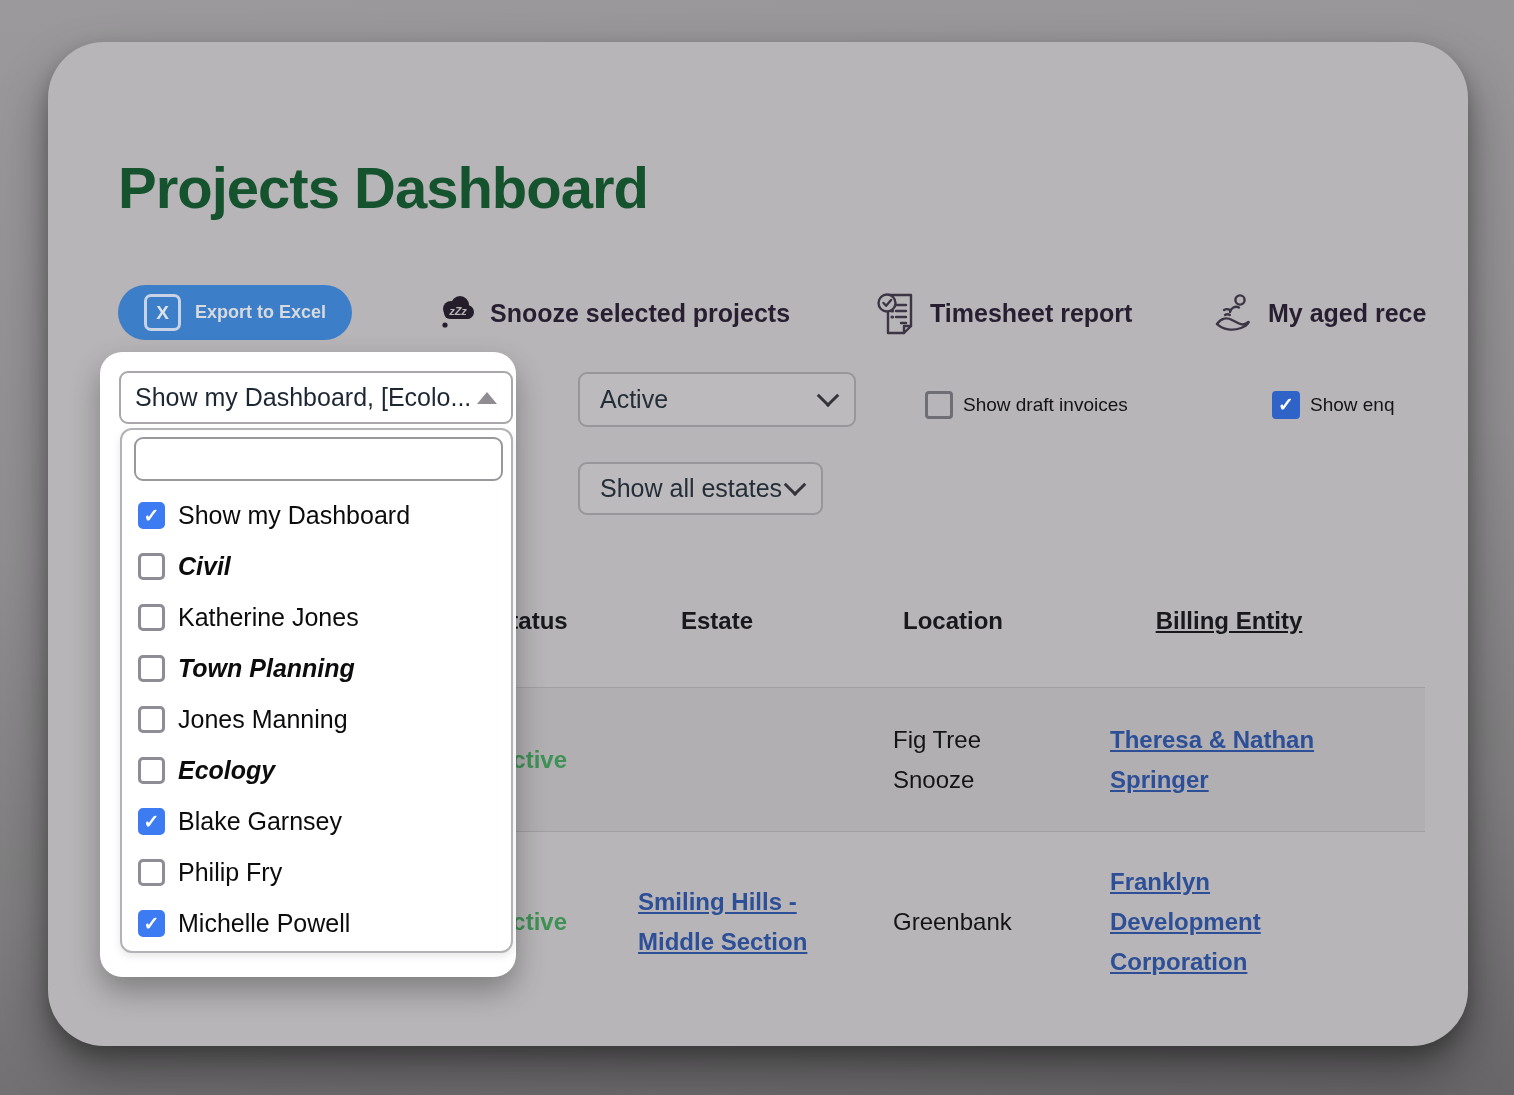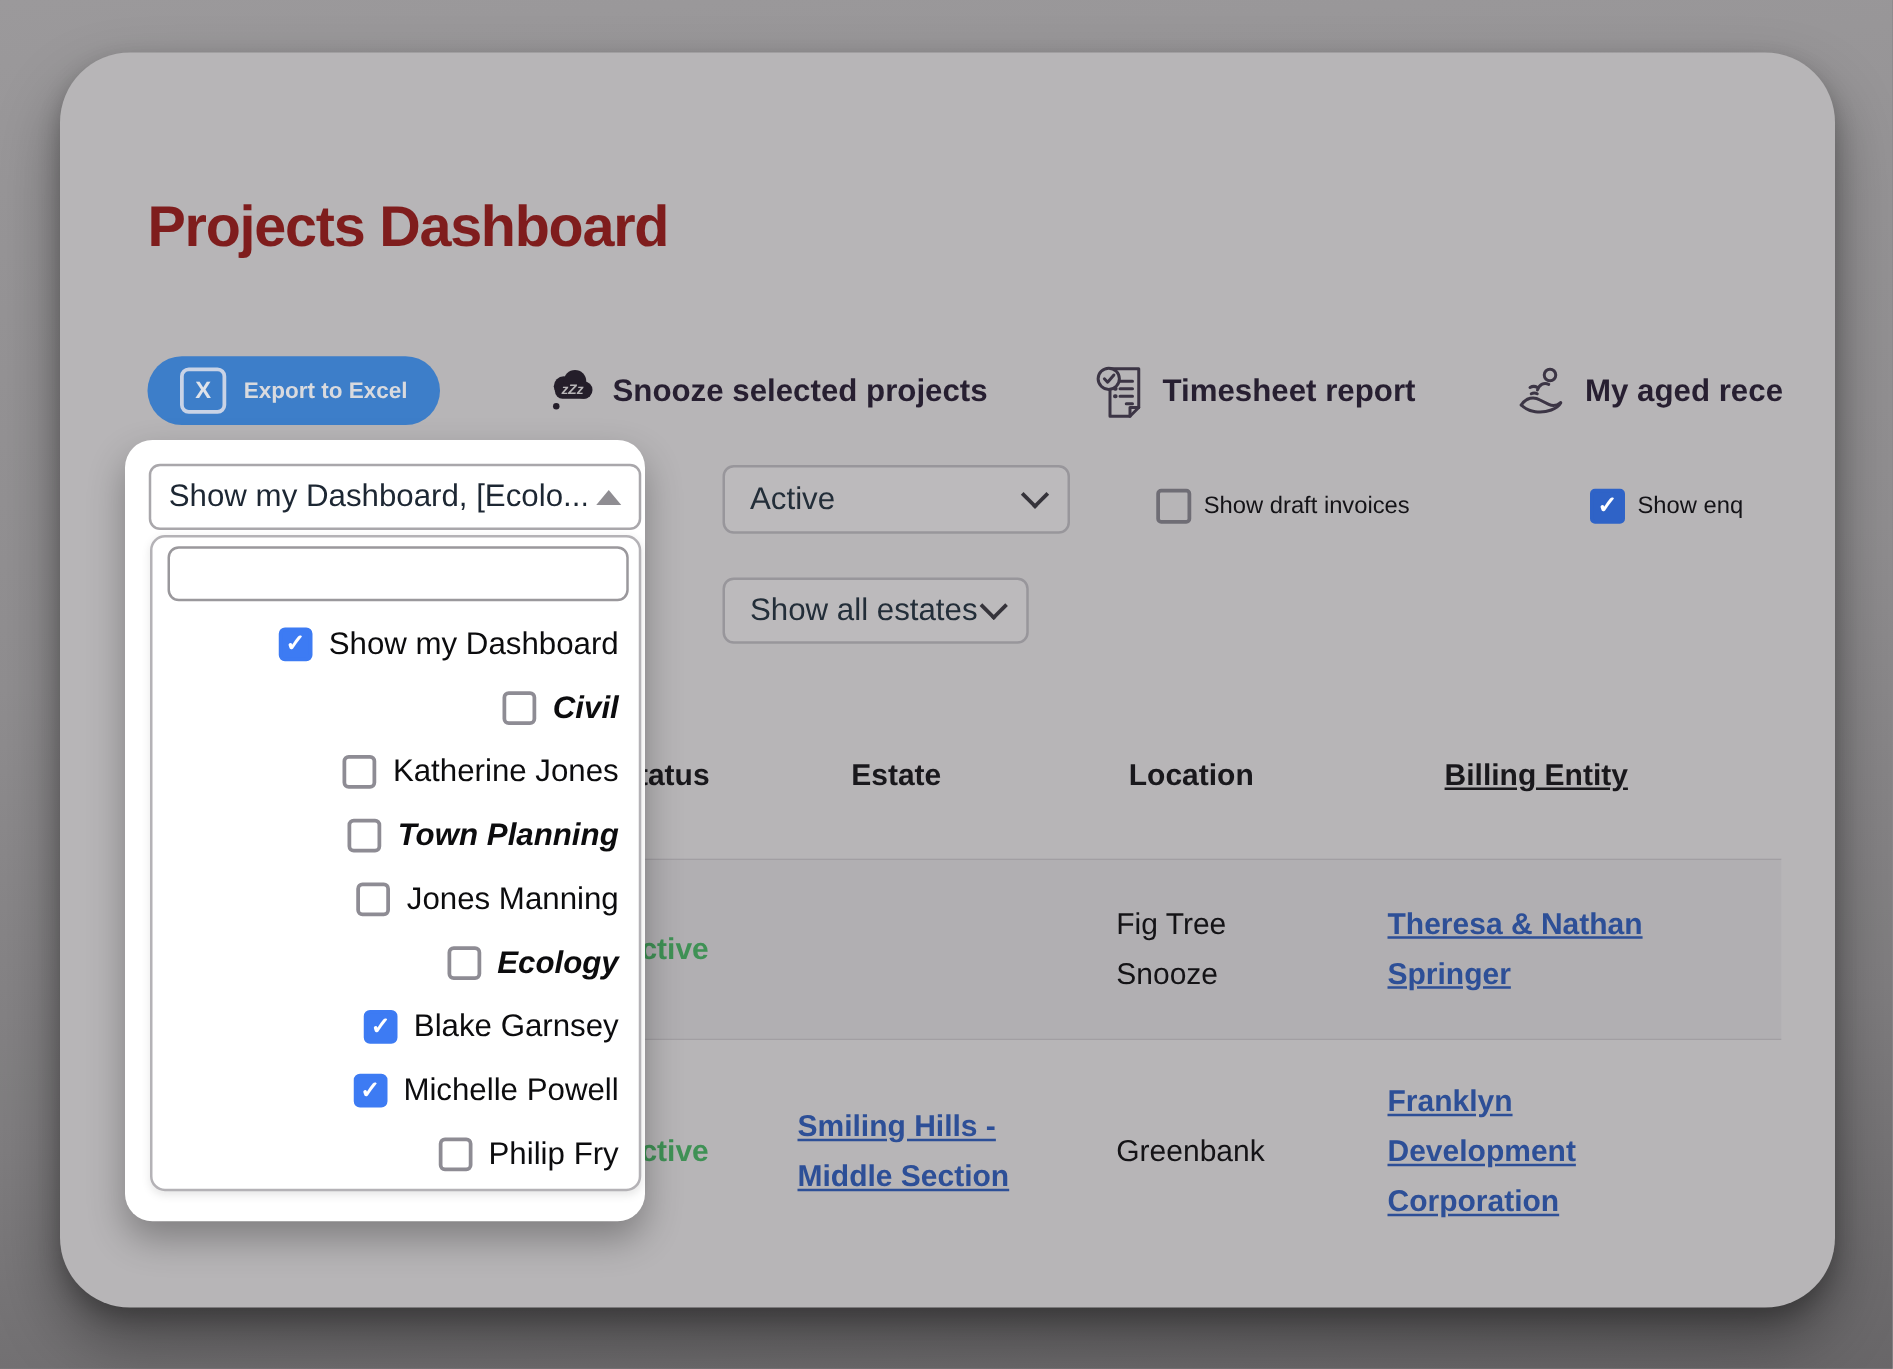--- a/index.html
+++ b/index.html
@@ -3,21 +3,21 @@
 <meta charset="utf-8">
 <style>
   html,body{margin:0;padding:0;background:#7c7a7c;}
   .stage{position:relative;width:1514px;height:1095px;overflow:hidden;
     font-family:"Liberation Sans",sans-serif;
     background:linear-gradient(175deg,#9b999b 0%,#908e90 45%,#7f7d7f 75%,#686668 100%);}
   .card{position:absolute;left:48px;top:42px;width:1420px;height:1004px;
     background:#b7b5b7;border-radius:56px;overflow:hidden;
     box-shadow:0 26px 50px rgba(0,0,0,.38),0 8px 18px rgba(0,0,0,.22);}
   .page-title{position:absolute;left:70px;top:112px;margin:0;
-    font-size:46px;font-weight:800;letter-spacing:-1px;color:#7f1d1d;}
+    font-size:58px;font-weight:800;letter-spacing:-1px;color:#14532d;}
 
   
   .export-btn{position:absolute;left:70px;top:243px;height:55px;
     display:flex;align-items:center;gap:14px;padding:0 26px;
     background:#3d7ec9;border:none;border-radius:28px;cursor:pointer;}
   .x-icon{display:flex;align-items:center;justify-content:center;
     width:31px;height:31px;border:3px solid #c9d3e6;border-radius:7px;
     color:#dfe3ea;font-size:19px;font-weight:700;}
   .export-label{color:#d9dade;font-size:18px;font-weight:700;}
   .tool-link{position:absolute;top:246px;height:50px;display:flex;align-items:center;gap:12px;
@@ -72,21 +72,21 @@
   .trigger .val{font-size:25px;color:#1d2733;white-space:nowrap;overflow:hidden;}
   .tri-up{width:0;height:0;border-left:10px solid transparent;border-right:10px solid transparent;
     border-bottom:12px solid #8f8d92;flex:0 0 auto;margin-left:8px;}
   .list{position:absolute;left:20px;top:76px;width:393px;height:525px;box-sizing:border-box;
     background:#fff;border:2px solid #b4b2b6;border-radius:12px;
     box-shadow:0 3px 8px rgba(0,0,0,.10);overflow:hidden;}
   .search{position:absolute;left:12px;top:7px;width:369px;height:44px;box-sizing:border-box;
     border:2.5px solid #9a989c;border-radius:9px;font-size:22px;padding:0 12px;outline:none;
     font-family:"Liberation Sans",sans-serif;}
   .items{position:absolute;left:0;top:60px;width:100%;}
-  .dd-item{display:flex;align-items:center;gap:13px;height:51px;padding:0 16px;cursor:pointer;justify-content:flex-end;}
+  .dd-item{display:flex;align-items:center;gap:13px;height:51px;padding:0 16px;cursor:pointer;}
   .dd-cbx{width:21px;height:21px;border:3.5px solid #8e8c94;border-radius:5px;background:#fff;
     position:relative;flex:0 0 auto;}
   .dd-cbx.checked{background:#3d7bf3;border-color:#3d7bf3;}
   .dd-cbx.checked::after{content:"\2713";position:absolute;left:50%;top:50%;
     transform:translate(-50%,-54%);color:#fff;font-size:19px;font-weight:700;}
   .dd-label{font-size:25px;color:#0c0c0e;white-space:nowrap;}
   .dd-label.em{font-weight:700;font-style:italic;}
   svg{display:block;flex:0 0 auto;}
 </style>
 </head>
@@ -220,25 +220,25 @@
           </div>
           <div class="dd-item">
             <span class="dd-cbx"></span>
             <span class="dd-label em">Ecology</span>
           </div>
           <div class="dd-item">
             <span class="dd-cbx checked"></span>
             <span class="dd-label">Blake Garnsey</span>
           </div>
           <div class="dd-item">
+            <span class="dd-cbx"></span>
+            <span class="dd-label">Philip Fry</span>
+          </div>
+          <div class="dd-item">
             <span class="dd-cbx checked"></span>
             <span class="dd-label">Michelle Powell</span>
           </div>
-          <div class="dd-item">
-            <span class="dd-cbx"></span>
-            <span class="dd-label">Philip Fry</span>
-          </div>
         </div>
       </div>
     </div>
 
   </div>
 </div>
 
 </body></html>

